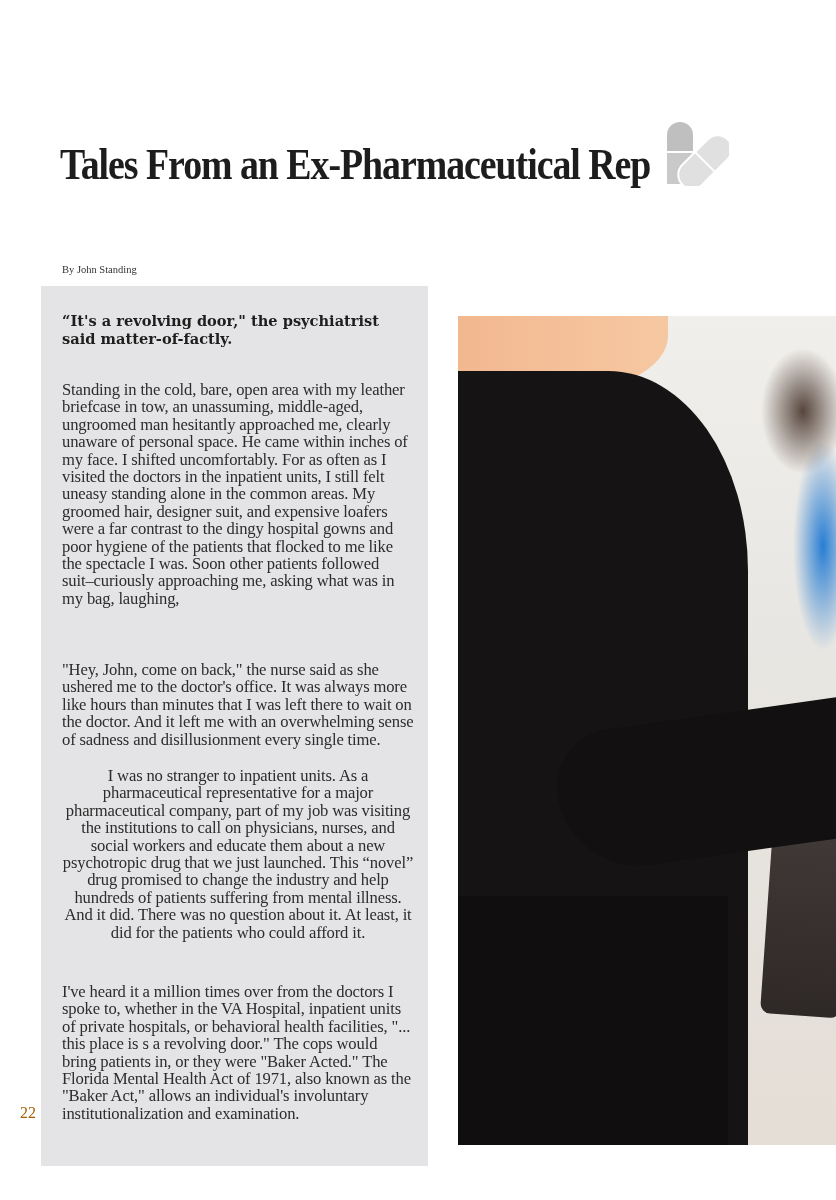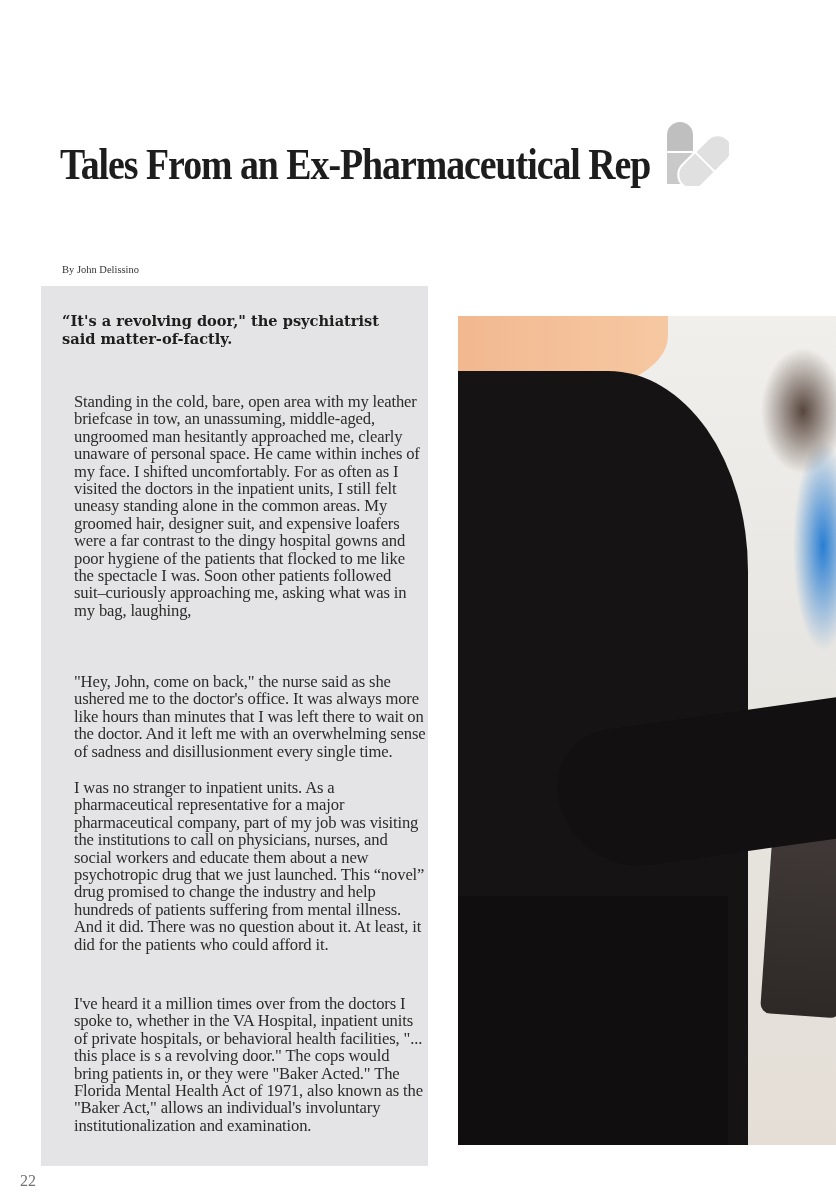--- a/index.html
+++ b/index.html
@@ -6,27 +6,27 @@
   body { width: 836px; height: 1200px; position: relative; overflow: hidden; font-family: "DejaVu Serif", "Liberation Serif", serif; color: #2a2a2a; }
 
   .title-row { position: absolute; left: 60px; top: 120px; height: 70px; display: flex; align-items: flex-end; }
   .title { font-family: "Liberation Serif", "DejaVu Serif", serif; font-weight: bold; font-size: 44px; letter-spacing: -1.2px; color: #1d1d1d; transform: scaleX(0.86); transform-origin: left center; white-space: nowrap; margin: 0; }
   .pill-icon { position: absolute; left: 665px; top: 122px; width: 64px; height: 64px; }
 
   .byline { position: absolute; left: 62px; top: 264px; font-size: 10.5px; font-family: "Liberation Serif", "DejaVu Serif", serif; color: #333; }
 
   .sidebar-box { position: absolute; left: 41px; top: 286px; width: 387px; height: 880px; background: #e4e4e6; }
   .lede { position: absolute; left: 62px; top: 312px; width: 350px; font-family: "DejaVu Serif", serif; font-weight: bold; font-size: 14.6px; line-height: 18px; color: #1e1e1e; margin: 0; }
-  .body-text { position: absolute; left: 62px; width: 352px; font-family: "Liberation Serif", "DejaVu Serif", serif; font-size: 16.6px; line-height: 17.4px; color: #2c2c2c; margin: 12px; letter-spacing: -0.15px; }
+  .body-text { position: absolute; left: 62px; width: 352px; font-family: "Liberation Serif", "DejaVu Serif", serif; font-size: 16.6px; line-height: 17.4px; color: #2c2c2c; margin: 0; letter-spacing: -0.15px; }
   .p1 { top: 381px; }
   .p2 { top: 661px; }
-  .p3 { top: 767px; }
+  .p3 { top: 767px; text-align: center; }
   .p4 { top: 983px; }
 
-  .page-number { position: absolute; left: 20px; top: 1172px; font-family: "Liberation Serif", "DejaVu Serif", serif; font-size: 16px; color: #737373; }
+  .page-number { position: absolute; left: 20px; top: 1104px; font-family: "Liberation Serif", "DejaVu Serif", serif; font-size: 16px; color: #a16207; }
 
   .photo { position: absolute; left: 458px; top: 316px; width: 378px; height: 829px; overflow: hidden; background: #e9e8e4; }
   .photo .bg { position: absolute; inset: 0;
     background:
       radial-gradient(ellipse 60px 90px at 345px 95px, rgba(60,40,30,0.85), rgba(60,40,30,0) 70%),
       radial-gradient(ellipse 40px 140px at 365px 230px, rgba(30,120,210,0.95), rgba(30,120,210,0) 75%),
       radial-gradient(ellipse 60px 40px at 300px 470px, rgba(215,150,80,0.8), rgba(215,150,80,0) 70%),
       linear-gradient(180deg, #f1efec 0%, #e8e6e2 40%, #e6e2dc 70%, #e4ded6 100%); }
   .photo .skin { position: absolute; left: 0; top: 0; width: 210px; height: 80px; background: linear-gradient(90deg, #f2b890, #f6c8a2); border-bottom-right-radius: 120px 60px; }
   .photo .body { position: absolute; left: 0; top: 55px; width: 290px; height: 780px; background: #151313;
@@ -48,21 +48,21 @@
   <rect x="2" y="30" width="26" height="32" rx="0" fill="#c9c9c9"></rect>
   <rect x="2" y="48" width="26" height="14" rx="13" fill="#c9c9c9"></rect>
   <line x1="2" y1="30" x2="28" y2="30" stroke="#ffffff" stroke-width="2"></line>
 
   <g transform="translate(40,40) rotate(-45)">
     <rect x="-32" y="-14" width="64" height="28" rx="14" fill="#e0e0e0" stroke="#ffffff" stroke-width="2"></rect>
     <line x1="0" y1="-14" x2="0" y2="14" stroke="#ffffff" stroke-width="2"></line>
   </g>
 </svg>
 
-<div class="byline">By John Delissino</div>
+<div class="byline">By John Standing</div>
 
 <div class="sidebar-box"></div>
 
 <p class="lede">“It's a revolving door," the psychiatrist said matter-of-factly.</p>
 <p class="body-text p1">Standing in the cold, bare, open area with my leather briefcase in tow, an unassuming, middle-aged, ungroomed man hesitantly approached me, clearly unaware of personal space. He came within inches of my face. I shifted uncomfortably. For as often as I visited the doctors in the inpatient units, I still felt uneasy standing alone in the common areas. My groomed hair, designer suit, and expensive loafers were a far contrast to the dingy hospital gowns and poor hygiene of the patients that flocked to me like the spectacle I was. Soon other patients followed suit–curiously approaching me, asking what was in my bag, laughing,</p>
 <p class="body-text p2">"Hey, John, come on back," the nurse said as she ushered me to the doctor's office. It was always more like hours than minutes that I was left there to wait on the doctor. And it left me with an overwhelming sense of sadness and disillusionment every single time.</p>
 <p class="body-text p3">I was no stranger to inpatient units. As a pharmaceutical representative for a major pharmaceutical company, part of my job was visiting the institutions to call on physicians, nurses, and social workers and educate them about a new psychotropic drug that we just launched. This “novel” drug promised to change the industry and help hundreds of patients suffering from mental illness. And it did. There was no question about it. At least, it did for the patients who could afford it.</p>
 <p class="body-text p4">I've heard it a million times over from the doctors I spoke to, whether in the VA Hospital, inpatient units of private hospitals, or behavioral health facilities, "... this place is s a revolving door." The cops would bring patients in, or they were "Baker Acted." The Florida Mental Health Act of 1971, also known as the "Baker Act," allows an individual's involuntary institutionalization and examination.</p>
 
 <div class="photo" role="img" aria-label="photo of woman in black sweater holding a tablet in a hospital setting">

